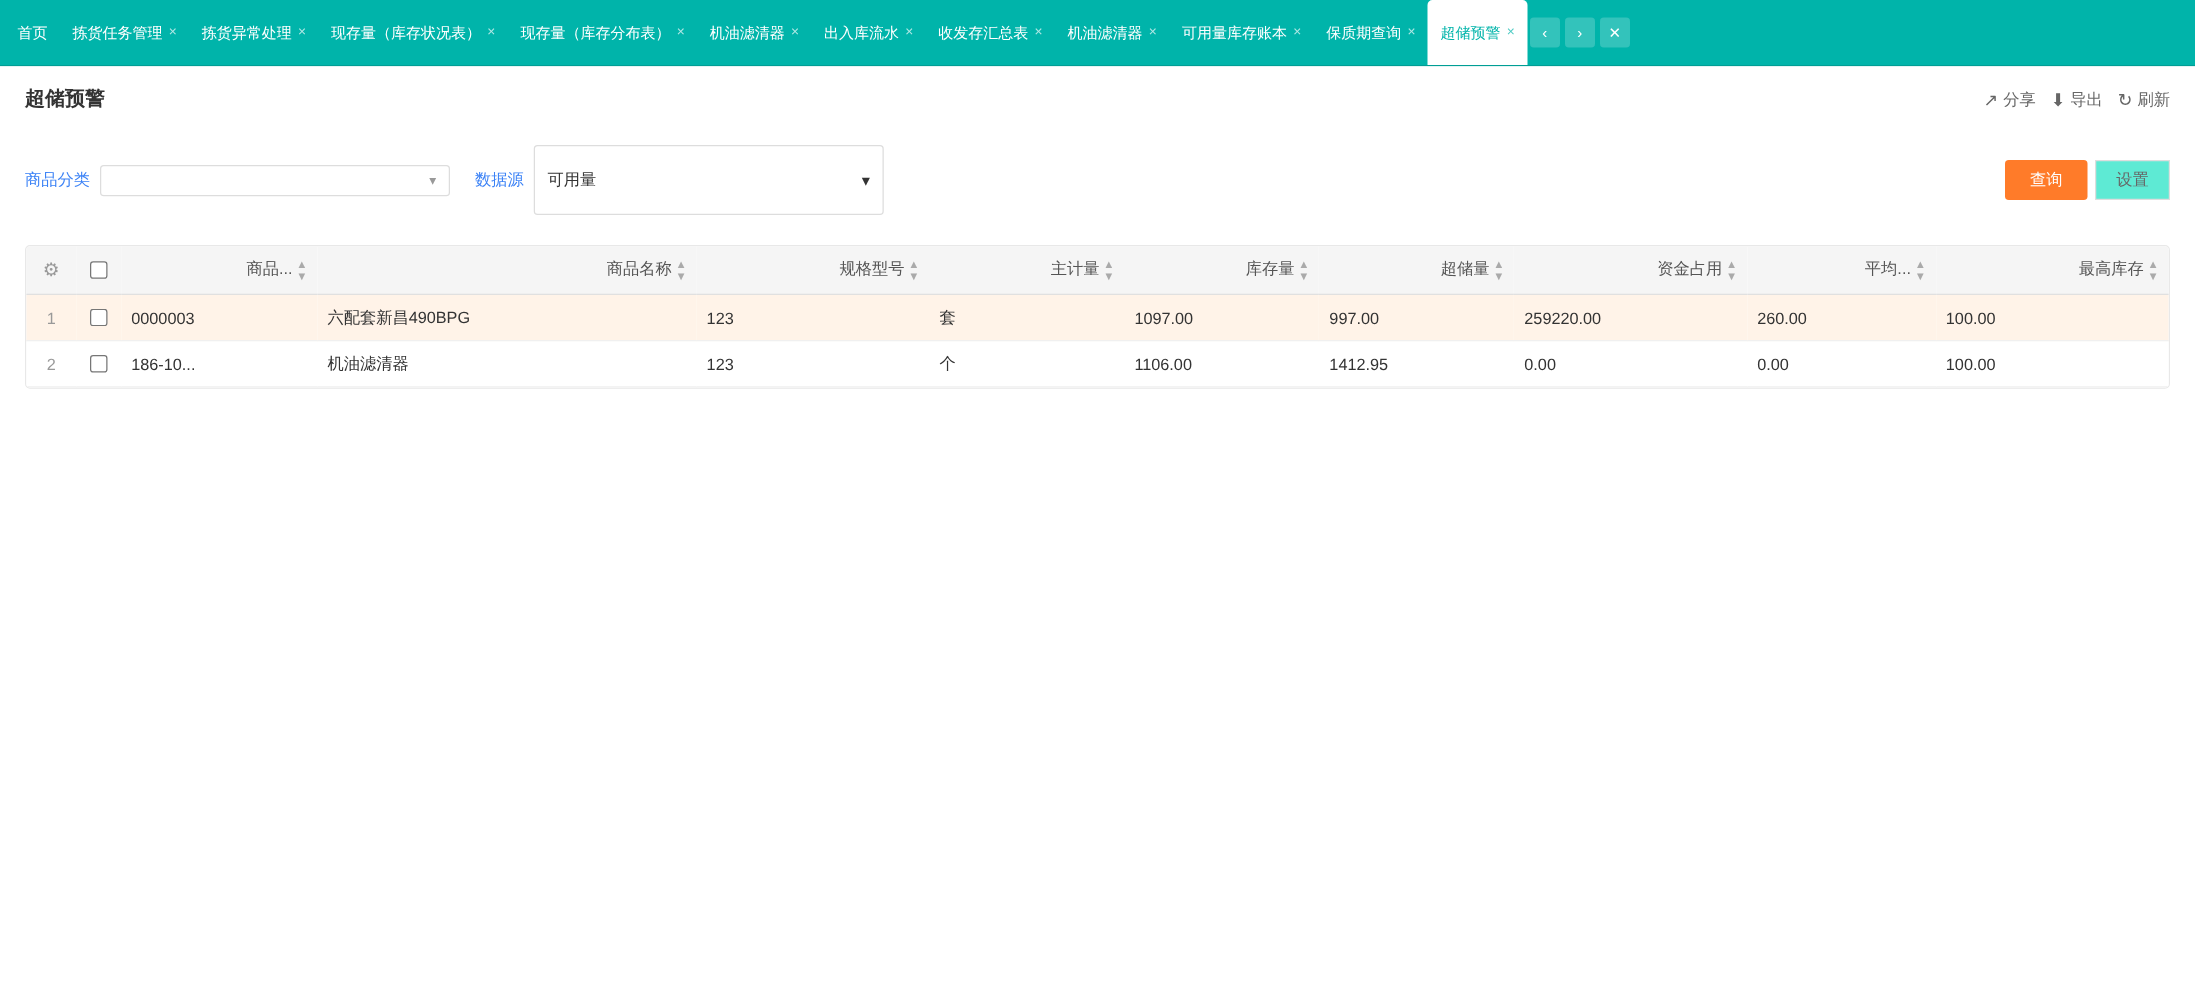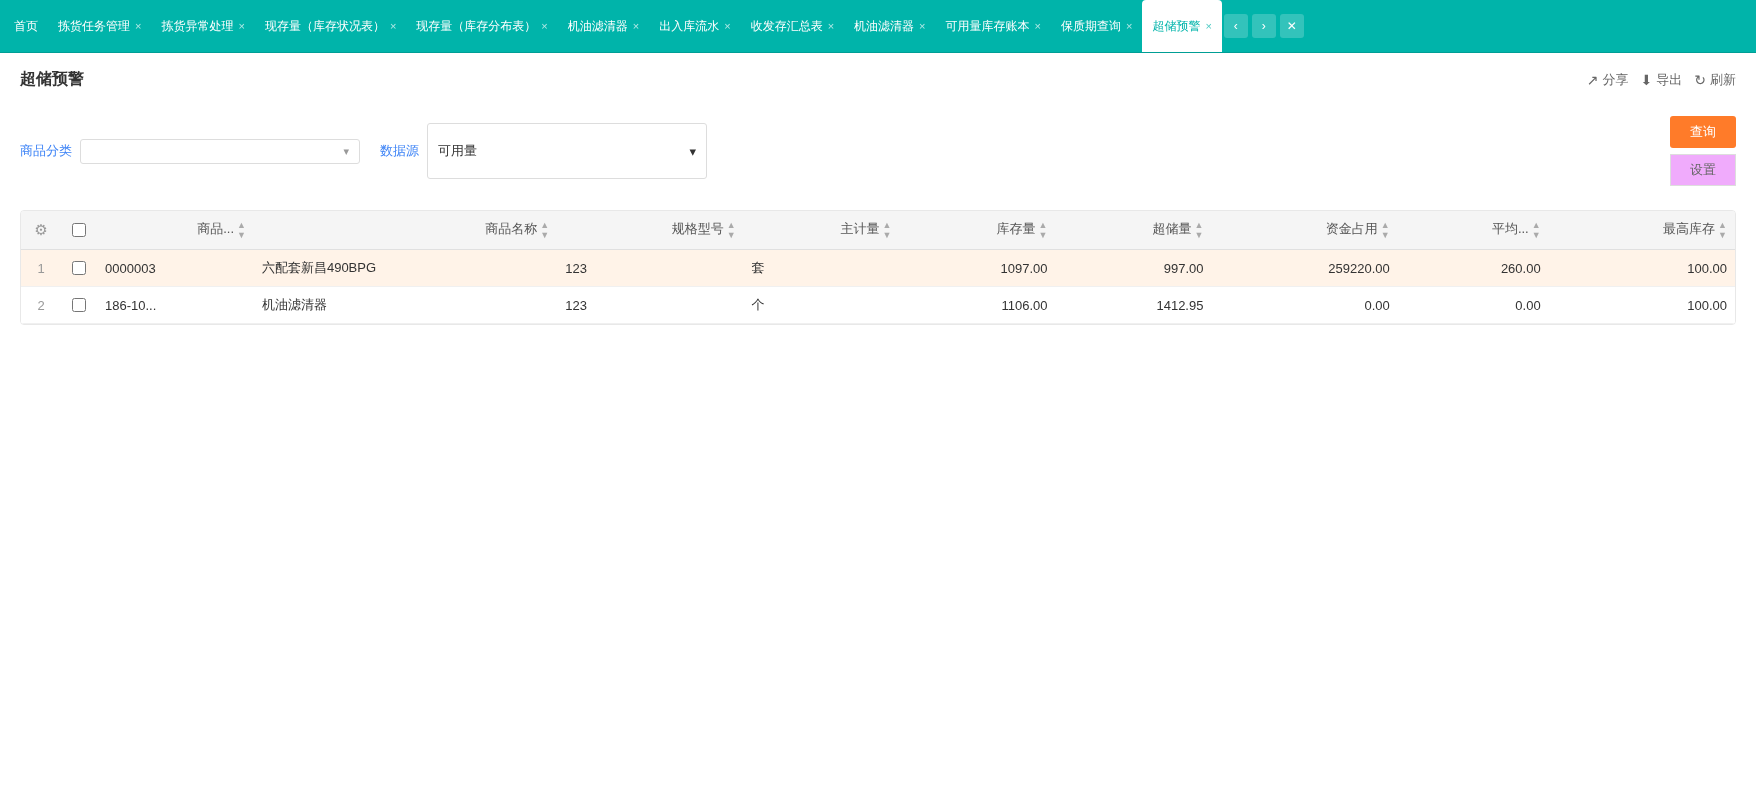--- a/index.html
+++ b/index.html
@@ -135,32 +135,32 @@
       background: #ff7b29;
       color: #fff;
       border: none;
       border-radius: 3px;
       padding: 7px 20px;
       cursor: pointer;
       font-size: 13px;
       margin-left: auto;
     }
     .btn-settings {
-      background: #f0abfc;
+      background: #5eead4;
       color: #666;
       border: 1px solid #ddd;
       border-radius: 0;
       padding: 6px 16px;
       cursor: pointer;
       font-size: 13px;
     }
 
     .filter-buttons {
       display: flex;
-      flex-direction: column;
+      flex-direction: row;
       gap: 6px;
       margin-left: auto;
     }
 
     
     .data-table {
       width: 100%;
       border-collapse: collapse;
       font-size: 13px;
     }
@@ -189,21 +189,21 @@
       background: #fff;
     }
     .data-table tbody tr.highlight { background: #fff3e8; }
     .data-table tbody td {
       padding: 9px 8px;
       color: #333;
       white-space: nowrap;
     }
     .data-table .col-index { width: 40px; text-align: center; color: #999; }
     .data-table .col-checkbox { width: 36px; text-align: center; }
-    .data-table .col-num { text-align: right; }
+    .data-table .col-num { text-align: left; }
 
     
     .checkbox-wrap {
       display: flex;
       align-items: center;
       justify-content: center;
     }
     .checkbox-wrap input[type="checkbox"] {
       width: 14px;
       height: 14px;

